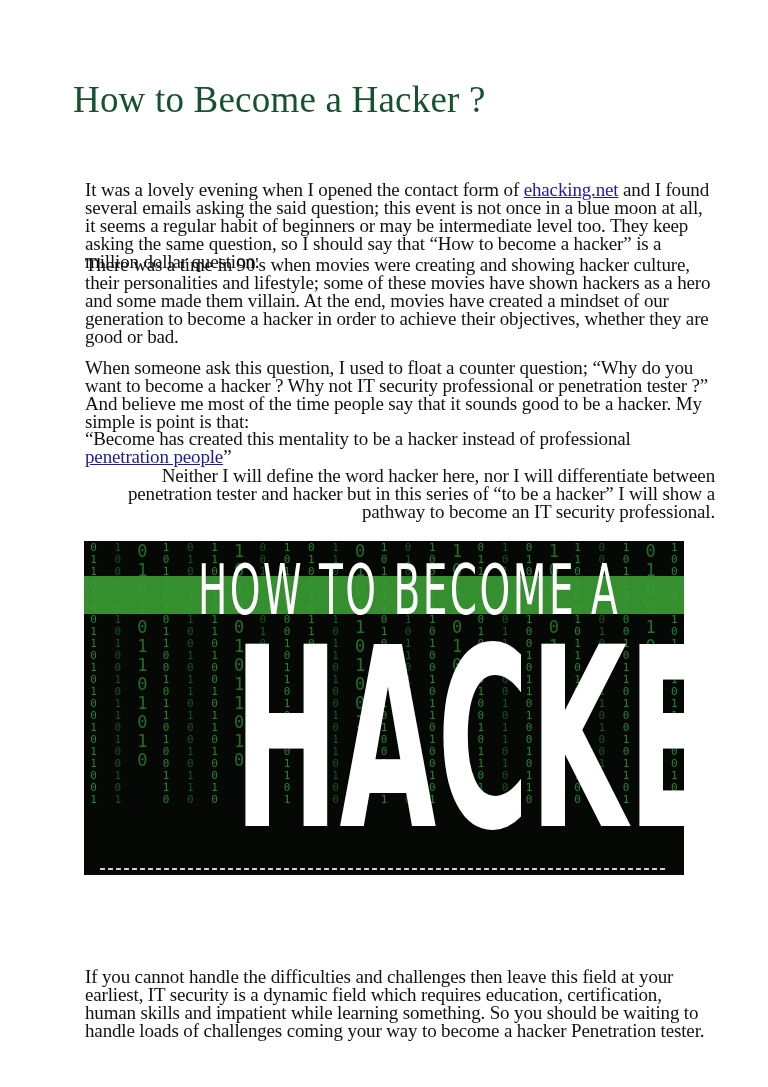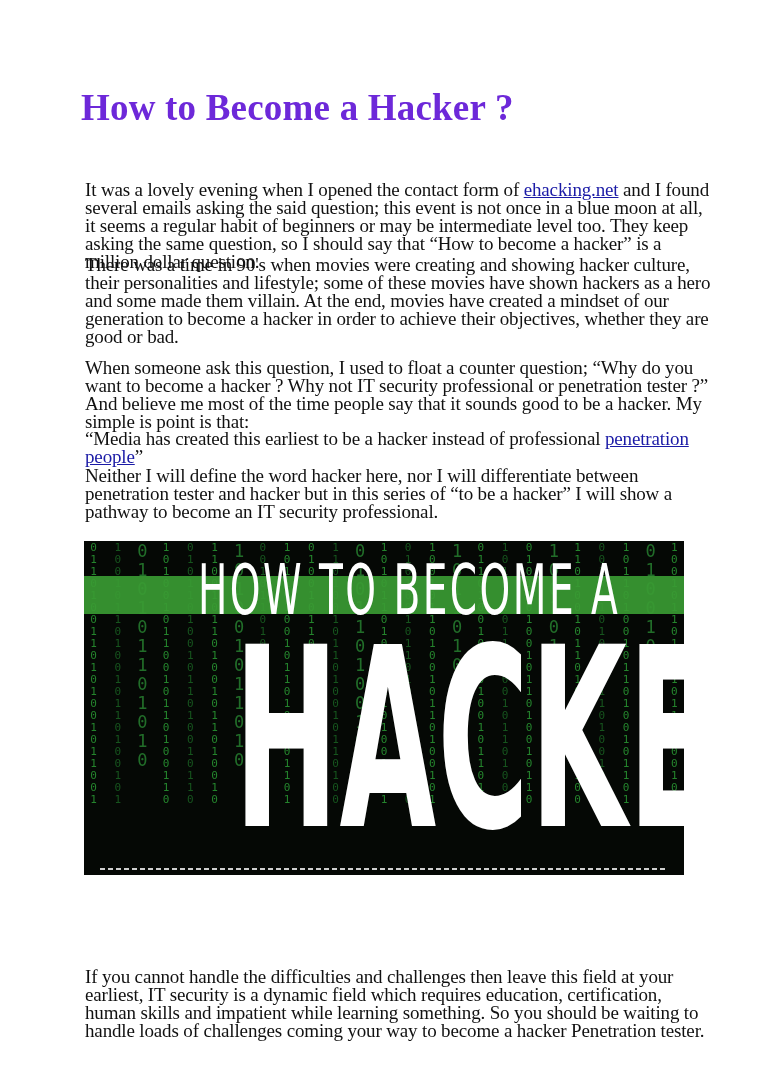--- a/index.html
+++ b/index.html
@@ -18,48 +18,48 @@
     .page {
       position: absolute;
       left: 73px;
       top: 0;
       width: 625px;
     }
     h1 {
       position: absolute;
       left: 0;
       top: 78px;
-      margin: 8px;
+      margin: 0;
       font-family: "Liberation Serif", serif;
-      font-weight: bold;
+      font-weight: normal;
       font-size: 37px;
       line-height: 44px;
       white-space: nowrap;
       letter-spacing: 0.2px;
-      color: #6d28d9;
+      color: #14532d;
     }
     .para {
       position: absolute;
       left: 0;
       margin: 12px;
       font-size: 19px;
       line-height: 17.9px;
       width: 630px;
       letter-spacing: -0.15px;
       word-spacing: 0px;
     }
     .para a {
       color: #1a1aa6;
       text-decoration: underline;
     }
     #p1 { top: 169px; }
     #p2 { top: 244px; }
     #p3 { top: 347px; }
     #p4 { top: 418px; }
-    #p5 { top: 455px; }
+    #p5 { top: 455px; text-align: right; }
     #p6 { top: 956px; }
 
     
     .banner {
       position: absolute;
       left: 84px;
       top: 541px;
       width: 600px;
       height: 334px;
       background: #050805;
@@ -142,21 +142,21 @@
 
 <div class="page">
   <h1>How to Become a Hacker ?</h1>
 
   <p class="para" id="p1"><span>It was a lovely evening when I opened the contact form of </span><a href="#">ehacking.net</a><span> and I found several emails asking the said question; this event is not once in a blue moon at all, it seems a regular habit of beginners or may be intermediate level too. They keep asking the same question, so I should say that “How to become a hacker” is a million dollar question.</span></p>
 
   <p class="para" id="p2">There was a time in 90's when movies were creating and showing hacker culture, their personalities and lifestyle; some of these movies have shown hackers as a hero and some made them villain. At the end, movies have created a mindset of our generation to become a hacker in order to achieve their objectives, whether they are good or bad.</p>
 
   <p class="para" id="p3">When someone ask this question, I used to float a counter question; “Why do you want to become a hacker ? Why not IT security professional or penetration tester ?” And believe me most of the time people say that it sounds good to be a hacker. My simple is point is that:</p>
 
-  <p class="para" id="p4"><span>“Media has created this earliest to be a hacker instead of professional </span><a href="#">penetration people</a><span>”</span></p>
+  <p class="para" id="p4"><span>“Become has created this mentality to be a hacker instead of professional </span><a href="#">penetration people</a><span>”</span></p>
 
   <p class="para" id="p5">Neither I will define the word hacker here, nor I will differentiate between penetration tester and hacker but in this series of “to be a hacker” I will show a pathway to become an IT security professional.</p>
 
   <p class="para" id="p6">If you cannot handle the difficulties and challenges then leave this field at your earliest, IT security is a dynamic field which requires education, certification, human skills and impatient while learning something. So you should be waiting to handle loads of challenges coming your way to become a hacker Penetration tester.</p>
 </div>
 
 <div class="banner">
   <div class="rain">
     <div class="col">0110100110101001011001</div>
     <div class="col dim">1001011010010110100101</div>

